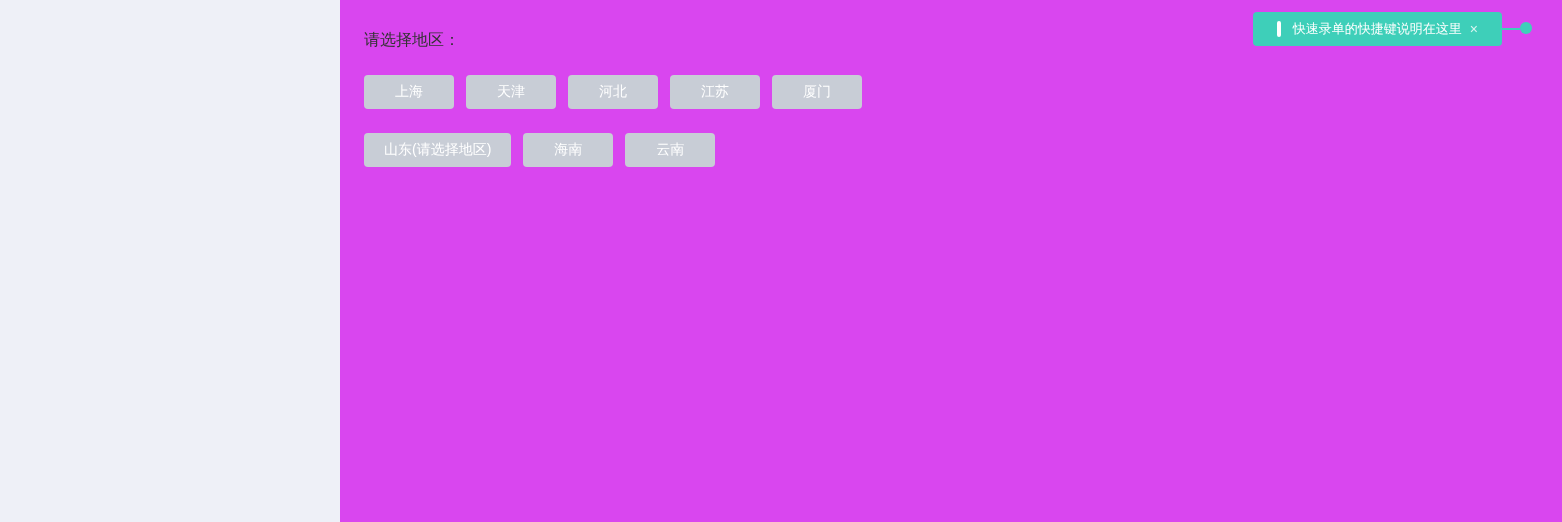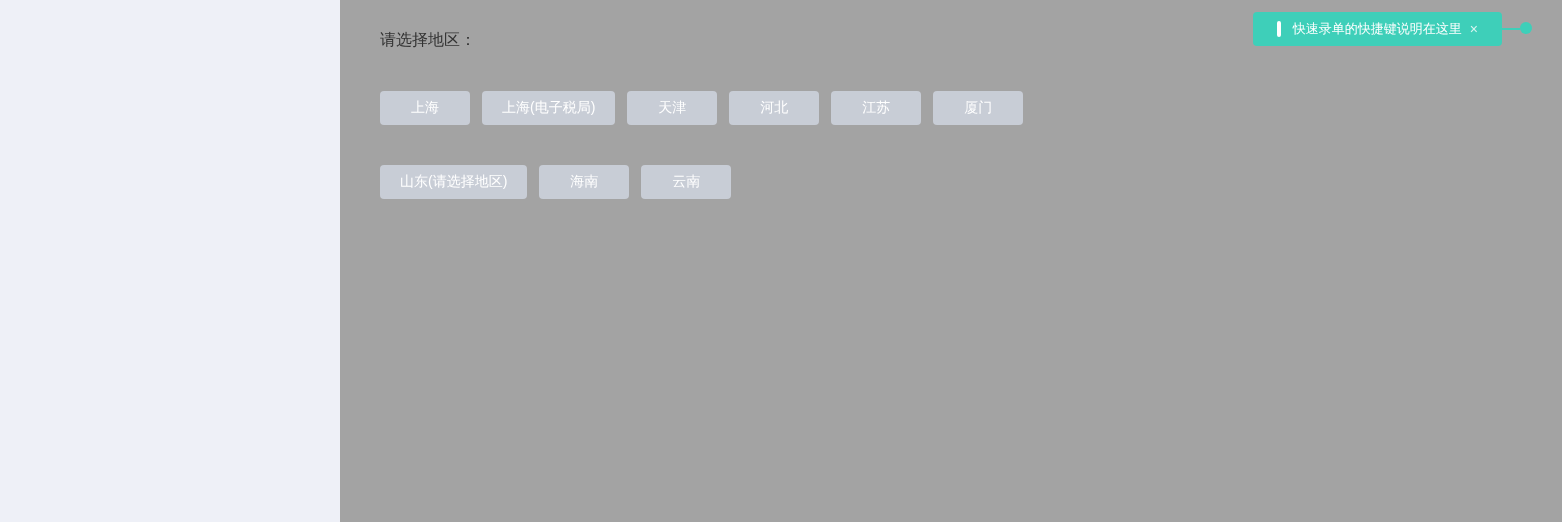--- a/index.html
+++ b/index.html
@@ -25,22 +25,22 @@
       height: 100%;
       background: #eef0f7;
     }
 
     .main-content {
       position: absolute;
       left: 340px;
       top: 0;
       right: 0;
       bottom: 0;
-      background: #a3a3a3;
-      padding: 30px 40px;
+      background: #d946ef;
+      padding: 30px 24px;
     }
 
     .page-title {
       font-size: 16px;
       color: #333;
       margin-bottom: 24px;
       font-weight: normal;
     }
 
     .region-grid {
@@ -55,21 +55,20 @@
       justify-content: center;
       padding: 8px 20px;
       background: #c8cdd6;
       color: #fff;
       border: none;
       border-radius: 4px;
       font-size: 14px;
       cursor: pointer;
       min-width: 90px;
       font-family: "Microsoft YaHei", "PingFang SC", sans-serif;
-      margin-top: 16px;
     }
 
     
     .tooltip-banner {
       position: absolute;
       top: 12px;
       right: 60px;
       background: #3ecfb9;
       color: #fff;
       border-radius: 4px;
@@ -120,21 +119,20 @@
 <body>
 
 <div class="left-sidebar"></div>
 
 <div class="main-content">
   <div class="page-title">请选择地区：</div>
 
   <div class="region-grid">
 
     <button class="region-btn">上海</button>
-    <button class="region-btn">上海(电子税局)</button>
     <button class="region-btn">天津</button>
     <button class="region-btn">河北</button>
     <button class="region-btn">江苏</button>
     <button class="region-btn">厦门</button>
 
     <div style="width:100%;height:0;flex-basis:100%;"></div>
     <button class="region-btn">山东(请选择地区)</button>
     <button class="region-btn">海南</button>
     <button class="region-btn">云南</button>
   </div>

